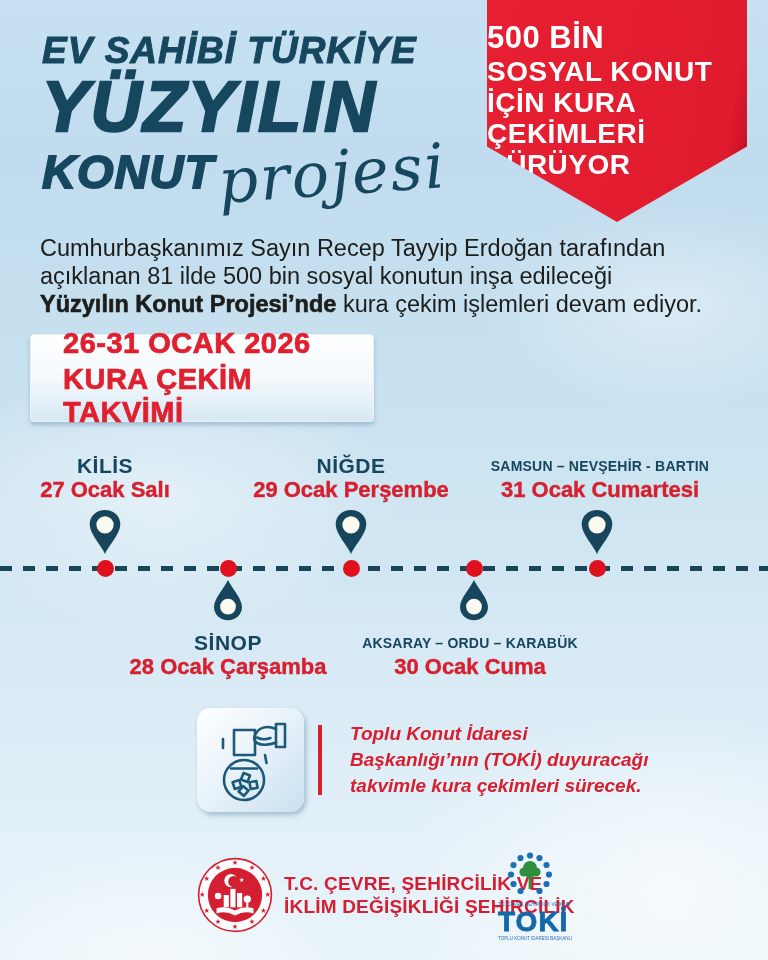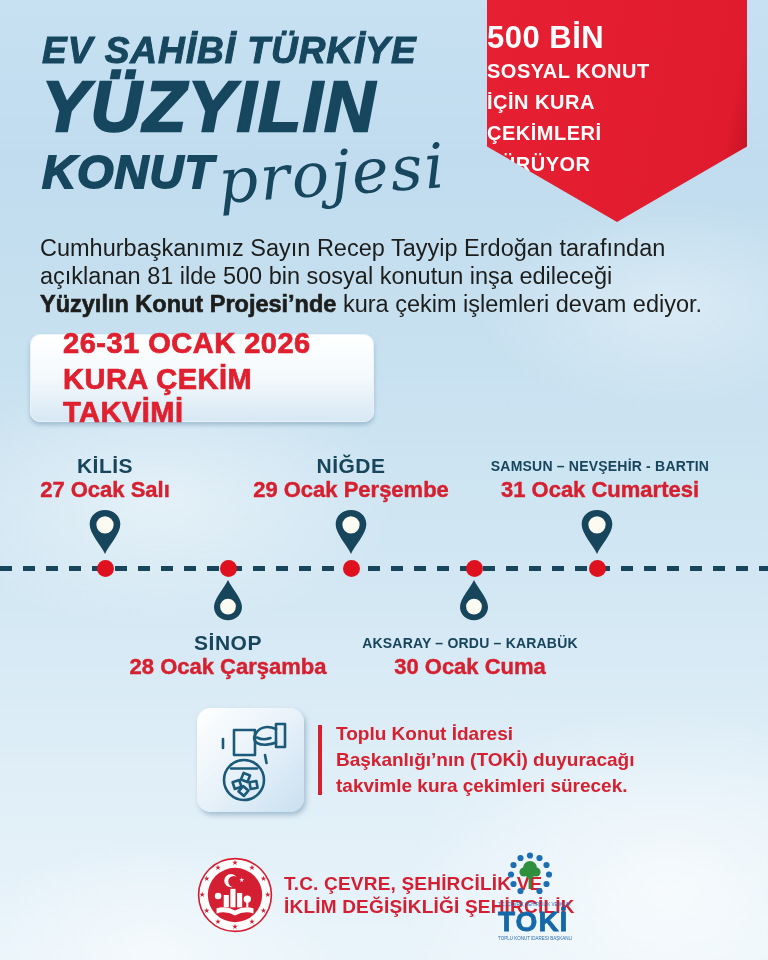--- a/index.html
+++ b/index.html
@@ -30,31 +30,31 @@
     -webkit-text-stroke:1.8px #16475f; }
   .title-line3-script { font-family:"DejaVu Serif", serif; font-style:italic; font-size:62px;
     line-height:.9; margin-left:4px; margin-top:2px; transform:rotate(-4deg); letter-spacing:2px; }
 
   
   .ribbon { position:absolute; right:21px; top:0; width:260px; height:222px;
     background:linear-gradient(100deg,#e62032 0%,#e11b2e 88%,#b90f20 100%);
     clip-path:polygon(0 0,100% 0,100% 66%,50% 100%,0 66%);
     color:#ffffff; padding-top:20px;
     filter:drop-shadow(0 3px 3px rgba(130,30,40,.25)); }
-  .ribbon-line { font-weight:bold; font-size:20px; line-height:31px; letter-spacing:.5px; }
+  .ribbon-line { font-weight:bold; font-size:28px; line-height:31px; letter-spacing:.5px; }
   .ribbon-line.big { font-size:31px; line-height:36px; }
 
   
   .intro { position:absolute; left:40px; top:234px; color:#1d1d1b; font-size:23.5px; line-height:28px; }
   .intro-line { white-space:nowrap; }
   .intro b { font-weight:bold; -webkit-text-stroke:.6px #1d1d1b; }
 
   
   .date-box { position:absolute; left:30px; top:334px; width:344px; height:88px;
-    border-radius:10px; padding-left:32px;
+    border-radius:4px; padding-left:32px;
     display:flex; flex-direction:column; justify-content:center; gap:3px;
     background:linear-gradient(180deg,#ffffff 0%,#f3f9fc 50%,#d7e8f4 100%);
     border:1px solid #eaf3fa;
     box-shadow:0 3px 4px rgba(100,140,170,.45); }
   .date-box-line { color:#e0202f; font-weight:bold; font-size:29px; letter-spacing:.5px;
     -webkit-text-stroke:.7px #e0202f; }
 
   
   .timeline { position:absolute; left:0; top:448px; width:720px; height:240px; }
   .tl-dash { position:absolute; left:0; top:118px; width:768px; height:5px;
@@ -69,22 +69,22 @@
   .tl-pin { position:absolute; transform:translateX(-50%); }
   .tl-pin.flip svg { transform:rotate(180deg); }
 
   
   .note { position:absolute; left:197px; top:708px; display:flex; align-items:center; }
   .note-icon-box { width:107px; height:104px; border-radius:14px; flex:0 0 auto;
     display:flex; align-items:center; justify-content:center;
     background:linear-gradient(135deg,#ffffff 0%,#eaf3fa 45%,#c9e0f0 100%);
     box-shadow:2px 3px 5px rgba(100,140,170,.5); }
   .note-divider { width:4px; height:70px; background:#d6202f; margin-left:14px; flex:0 0 auto; }
-  .note-text { margin-left:14px; color:#d6202f; font-weight:bold; font-size:19px; line-height:26px;
-    white-space:nowrap; }
+  .note-text { margin-left:28px; color:#d6202f; font-weight:bold; font-size:19px; line-height:26px;
+    white-space:nowrap;font-style:italic; }
 
   
   .footer-ministry { position:absolute; left:196px; top:854px; display:flex; align-items:center; }
   .ministry-text { margin-left:10px; color:#d41f33; font-weight:bold; font-size:19px;
     line-height:23px; letter-spacing:.2px; white-space:nowrap; }
   .footer-toki { position:absolute; left:498px; top:852px; width:74px; text-align:left; }
   .toki-tiny { color:#2a6db5; font-size:4.5px; line-height:6px; white-space:nowrap;
     overflow:hidden; text-overflow:clip; }
   .toki-word { color:#1468a8; font-weight:bold; font-size:28px; line-height:28px; letter-spacing:1px;
     -webkit-text-stroke:.8px #1468a8; }

